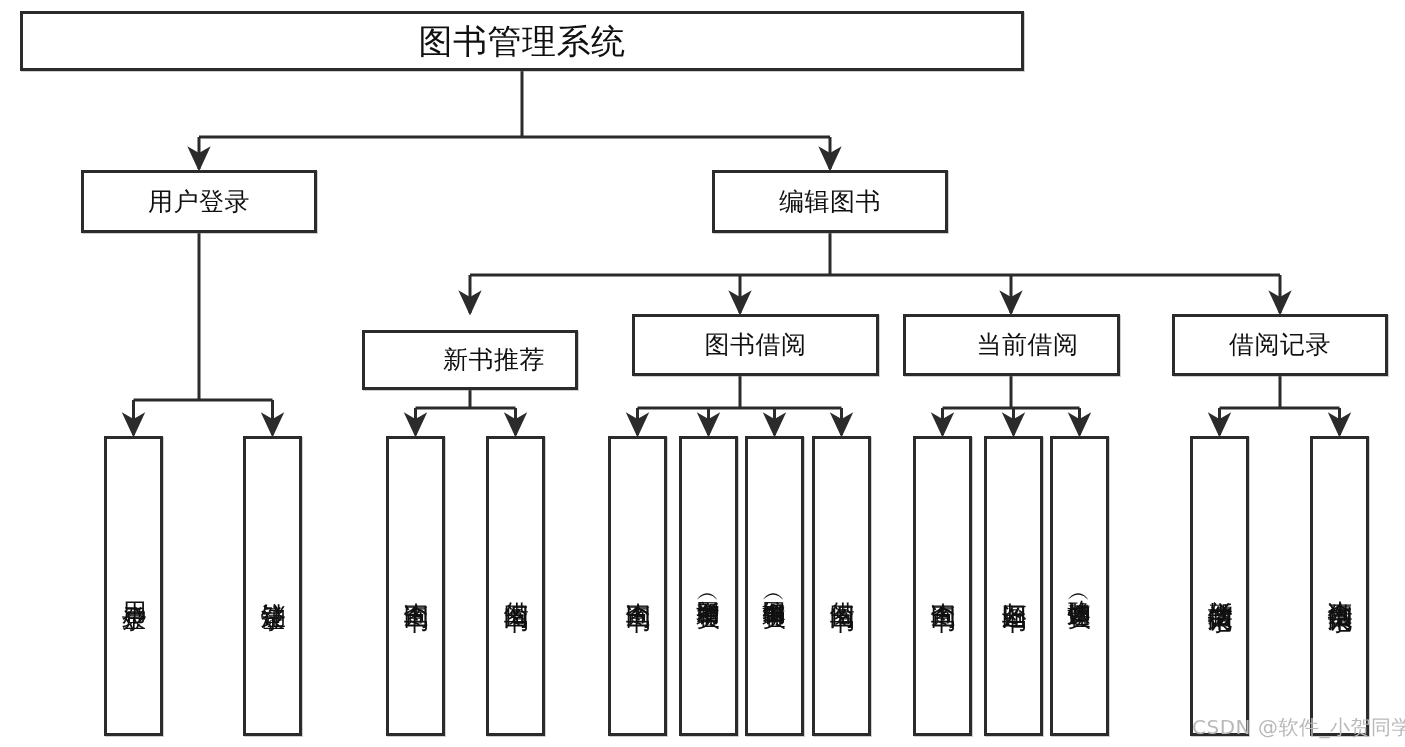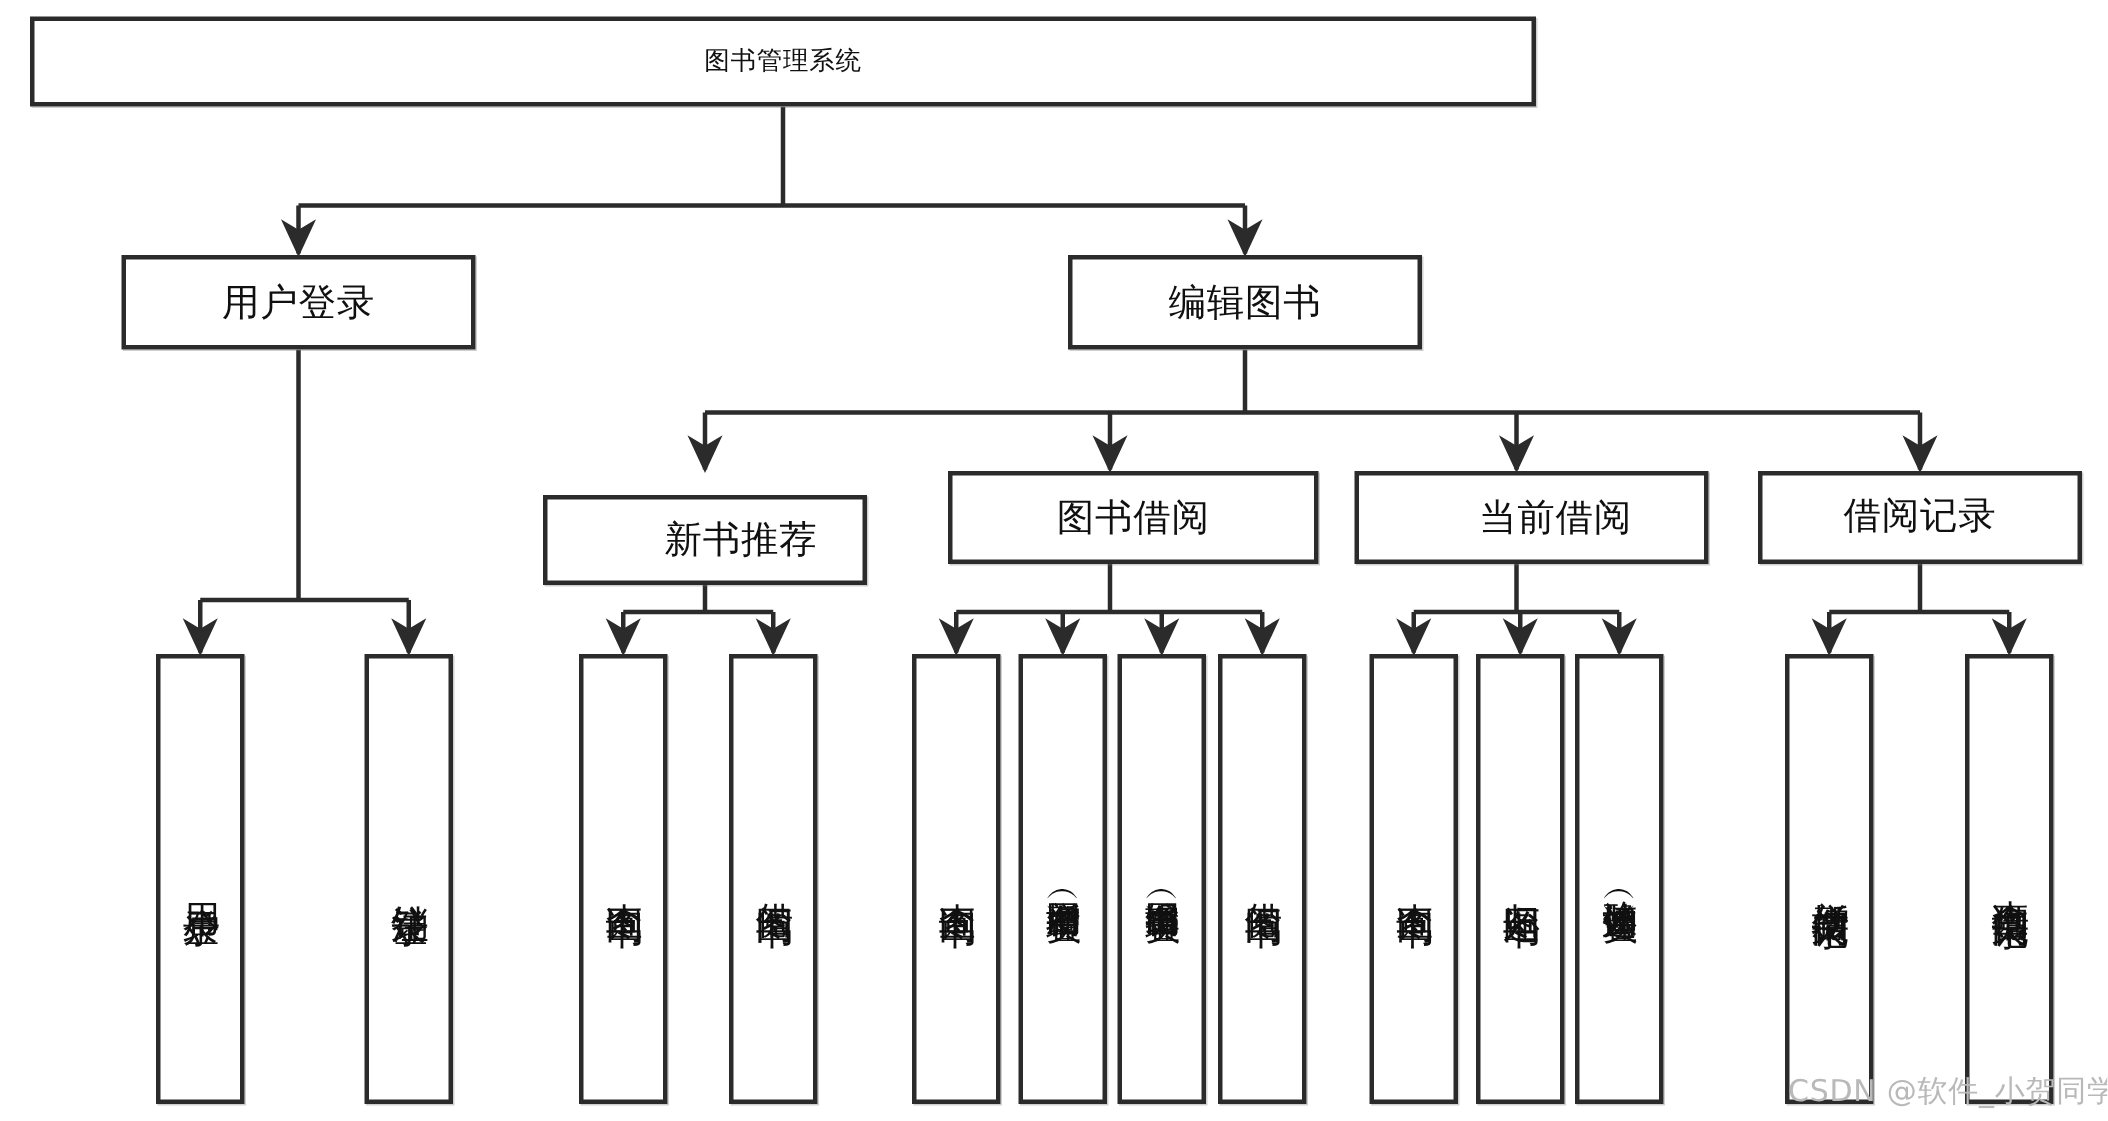--- a/index.html
+++ b/index.html
@@ -41,21 +41,21 @@
   }
   .node .label {
     display: block;
     line-height: 1.18;
     letter-spacing: 0.5px;
   }
   .node.horiz .label {
     font-size: 25px;
   }
   .node.root .label {
-    font-size: 17px;
+    font-size: 34px;
   }
   .node.vert {
     border-width: 3px;
   }
   .node.vert .label {
     writing-mode: vertical-rl;
     text-orientation: upright;
     font-size: 25px;
     line-height: 1.22;
     letter-spacing: 2px;
@@ -129,21 +129,21 @@
       </div>
       <div class="node horiz" style="left: 712px; top: 170px; width: 236px; height: 63px;">
         <span class="label">编辑图书</span>
       </div>
       <div class="node horiz" style="left: 362px; top: 330px; width: 216px; height: 60px; padding-left: 48px;">
         <span class="label">新书推荐</span>
       </div>
       <div class="node horiz" style="left: 632px; top: 314px; width: 247px; height: 62px;">
         <span class="label">图书借阅</span>
       </div>
-      <div class="node horiz" style="left: 903px; top: 314px; width: 236px; height: 62px; padding-left: 32px;">
+      <div class="node horiz" style="left: 903px; top: 314px; width: 217px; height: 62px; padding-left: 32px;">
         <span class="label">当前借阅</span>
       </div>
       <div class="node horiz" style="left: 1172px; top: 314px; width: 216px; height: 62px; font-family: Liberation Serif, serif;">
         <span class="label">借阅记录</span>
       </div>
       <div class="node vert" style="left: 104px; top: 436px; width: 59px; height: 300px;">
         <span class="label">用户登录</span>
       </div>
       <div class="node vert" style="left: 243px; top: 436px; width: 59px; height: 300px;">
         <span class="label">注销登录</span>

